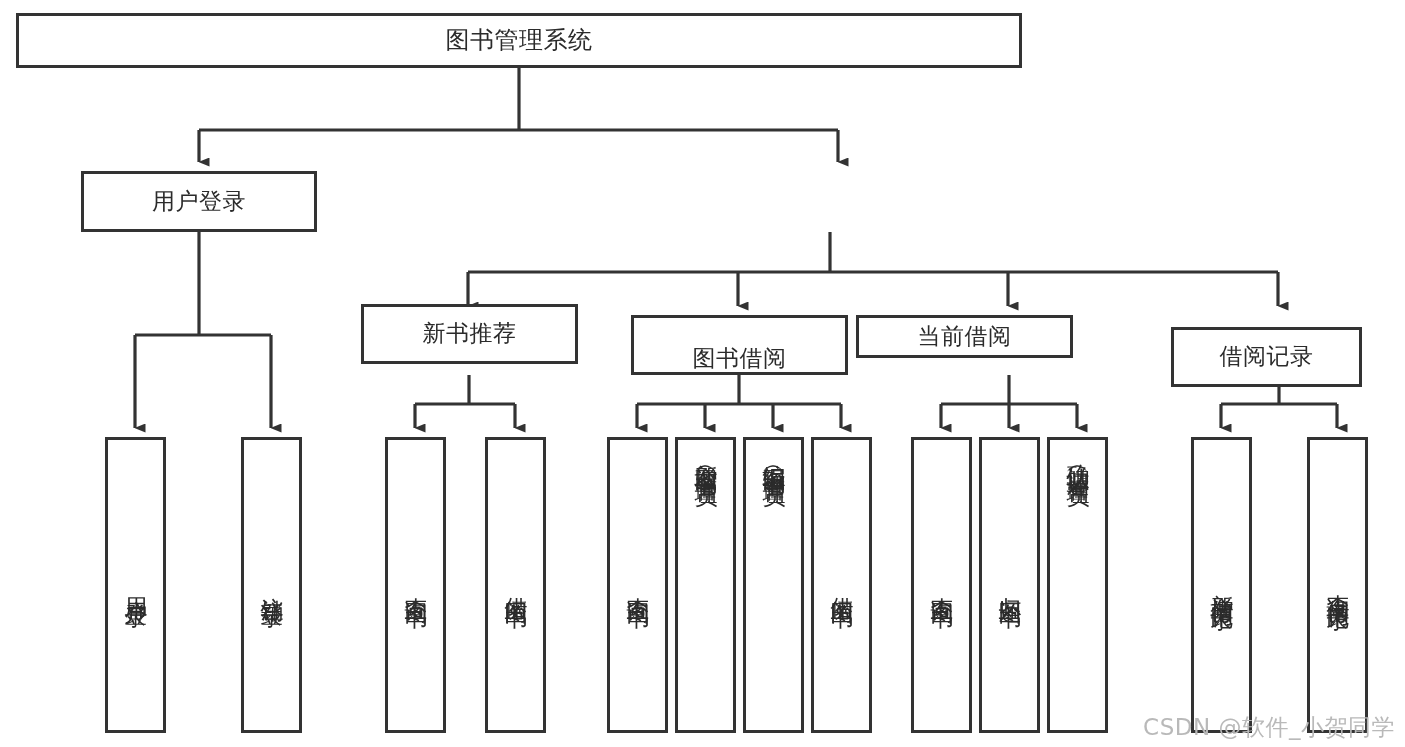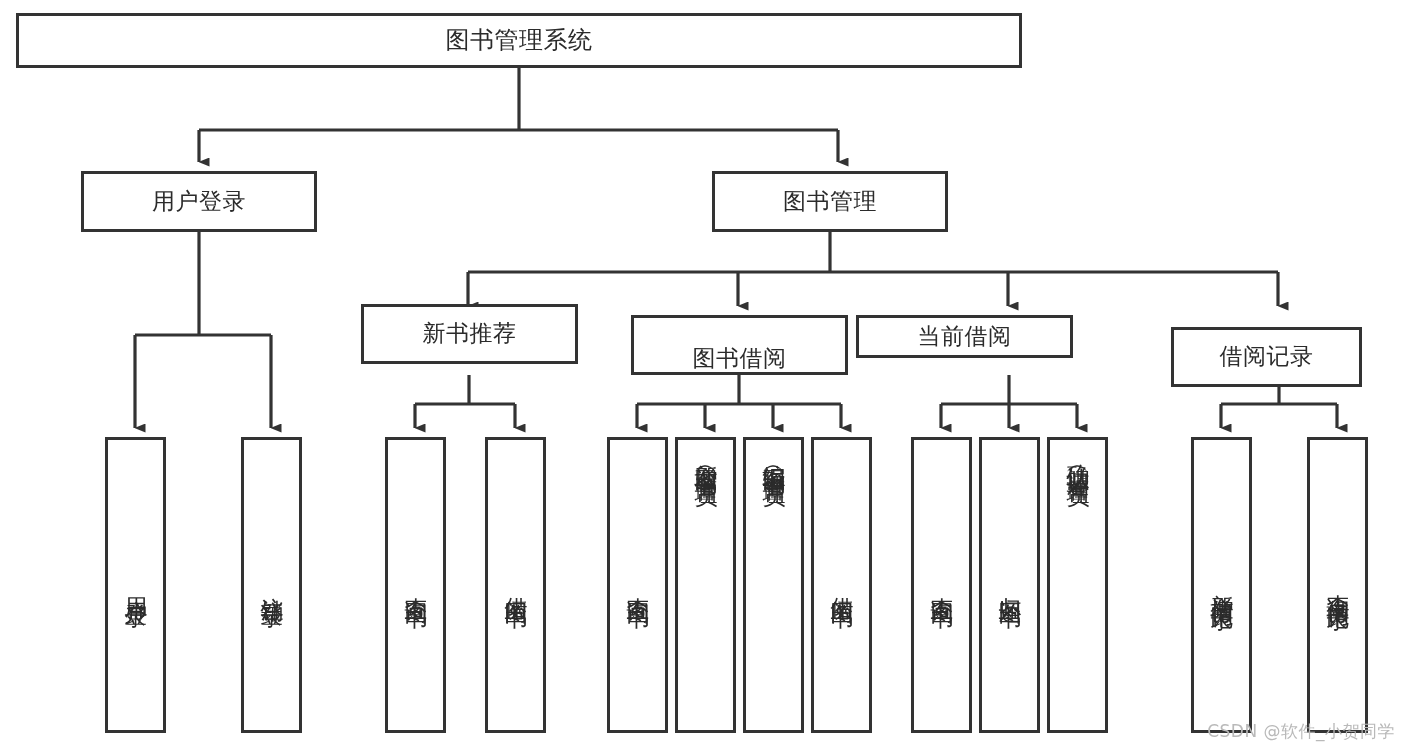--- a/index.html
+++ b/index.html
@@ -62,21 +62,21 @@
     margin: 0 auto;
   }
   .v-node.centerv {
     align-items: center;
     padding-top: 0;
   }
   #watermark {
     position: absolute;
     right: 10px;
     bottom: 4px;
-    font-size: 17px;
+    font-size: 23px;
     color: #b9b9b9;
     letter-spacing: 0.5px;
     z-index: 5;
     white-space: nowrap;
   }
 </style>
 </head>
 <body>
 
 <div id="canvas">
@@ -131,23 +131,20 @@
     </g>
   </svg>
 
   <div class="node root h-node" style="left:16px; top:13px; width:1006px; height:55px;">
     <span class="lbl">图书管理系统</span>
   </div>
 
   <div class="node h-node" style="left:81px; top:171px; width:236px; height:61px;">
     <span class="lbl">用户登录</span>
   </div>
-  <div class="node h-node" style="left:712px; top:171px; width:236px; height:61px;">
-    <span class="lbl">图书管理</span>
-  </div>
 
   <div class="node h-node" style="left:361px; top:304px; width:217px; height:60px;">
     <span class="lbl">新书推荐</span>
   </div>
   <div class="node h-node" style="left:631px; top:315px; width:217px; height:60px;align-items:flex-end;">
     <span class="lbl">图书借阅</span>
   </div>
   <div class="node h-node" style="left:856px; top:315px; width:217px; height:43px;">
     <span class="lbl">当前借阅</span>
   </div>

